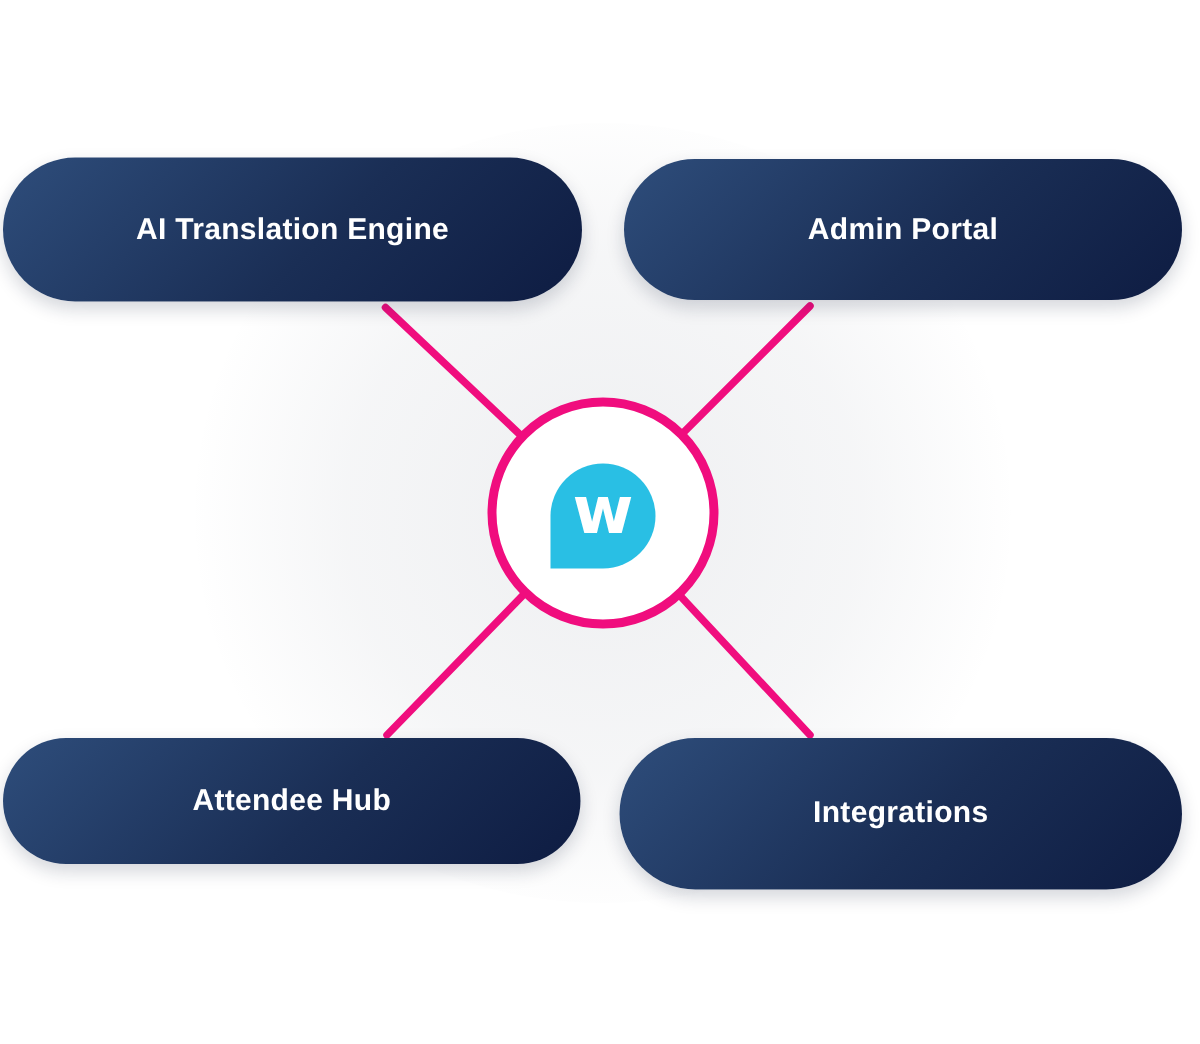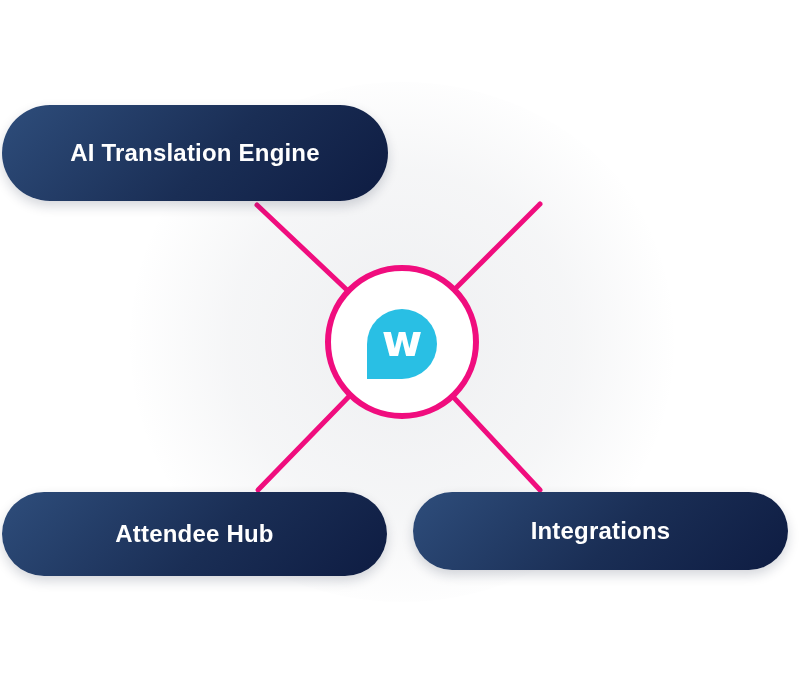--- a/index.html
+++ b/index.html
@@ -46,29 +46,29 @@
       var(--pill-gradient-start, #2E4D7B) 0%,
       #1A2E55 55%,
       var(--pill-gradient-end, #0E1C42) 100%);
     display: flex;
     align-items: center;
     justify-content: center;
     box-shadow: 0 5px 12px rgba(15, 25, 55, 0.18);
   }
   .pill-label {
     color: var(--text-white, #ffffff);
-    font-size: 24px;
+    font-size: 20px;
     font-weight: bold;
     letter-spacing: 0.2px;
     white-space: nowrap;
   }
   .pill-tl { left: 2px;   top: 105px; width: 386px; height: 96px; }
   .pill-tr { left: 416px; top: 106px; width: 372px; height: 94px; }
   .pill-bl { left: 2px;   top: 492px; width: 385px; height: 84px; }
-  .pill-br { left: 413px; top: 492px; width: 375px; height: 78px; }
+  .pill-br { left: 413px; top: 492px; width: 375px; height: 101px; }
   .hub-circle {
     position: absolute;
     left: 325px;
     top: 265px;
     width: 142px;
     height: 142px;
     background: #ffffff;
     border: 6px solid var(--connector-pink, #F00D7E);
     border-radius: 50%;
     display: flex;
@@ -105,20 +105,23 @@
     <line x1="402" y1="342" x2="257" y2="205"></line>
     <line x1="402" y1="342" x2="540" y2="204"></line>
     <line x1="402" y1="342" x2="258" y2="490"></line>
     <line x1="402" y1="342" x2="540" y2="490"></line>
   </svg>
 
   <div class="pill pill-tl">
     <span class="pill-label">AI Translation Engine</span>
   </div>
 
+  <div class="pill pill-tr">
+    <span class="pill-label">Admin Portal</span>
+  </div>
 
   <div class="pill pill-bl">
     <span class="pill-label">Attendee Hub</span>
   </div>
 
   <div class="pill pill-br">
     <span class="pill-label">Integrations</span>
   </div>
 
   <div class="hub-circle">

